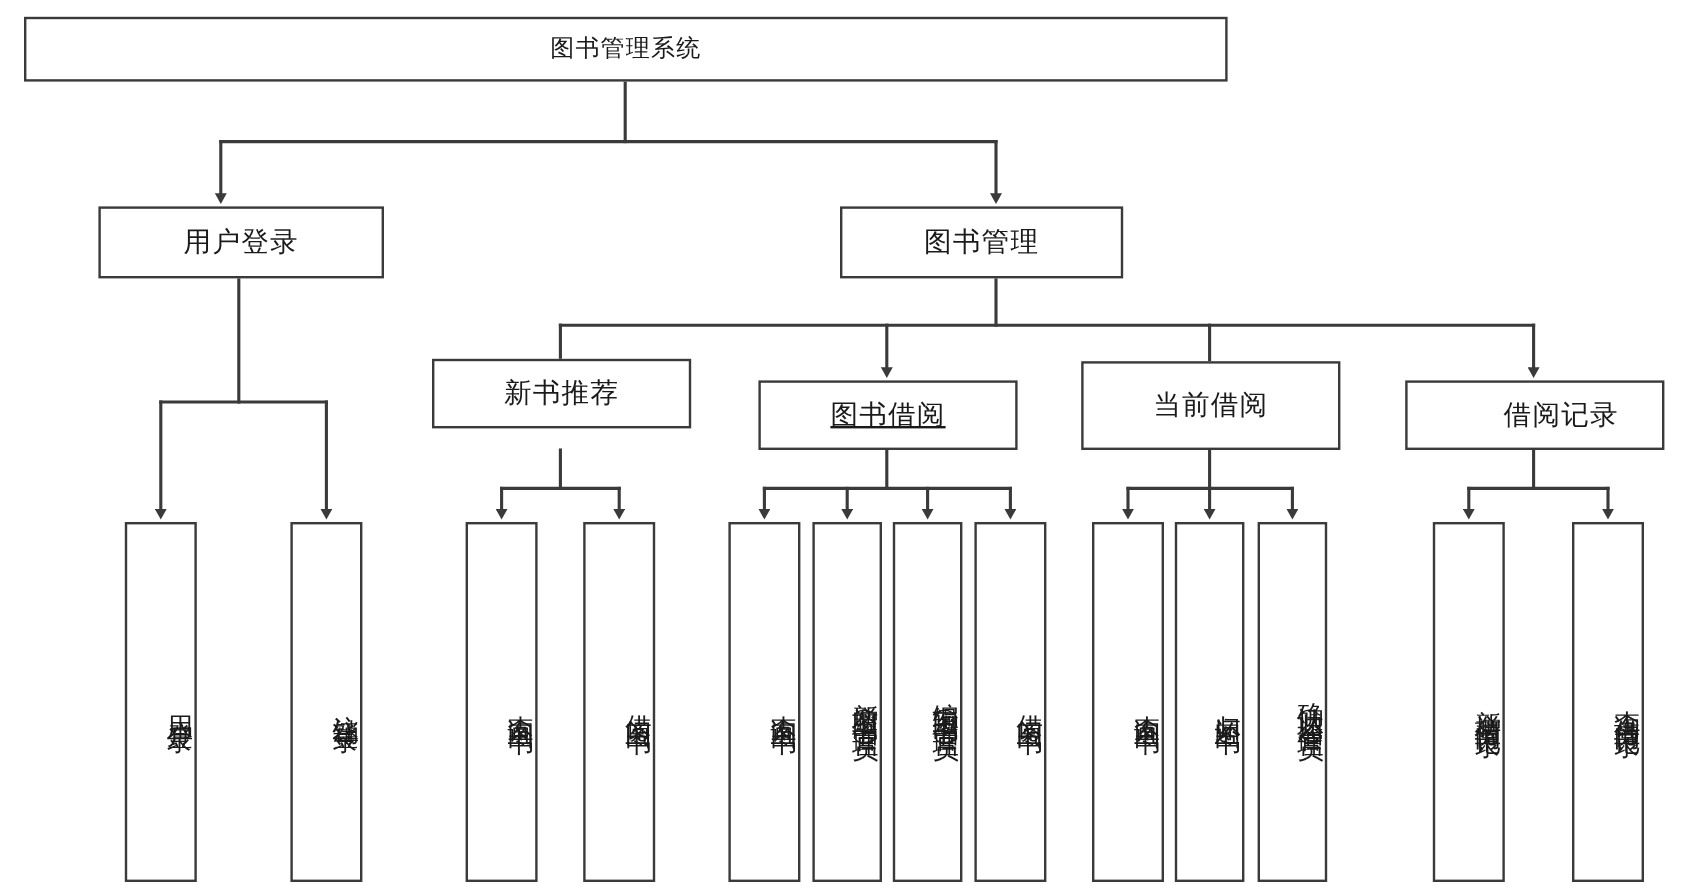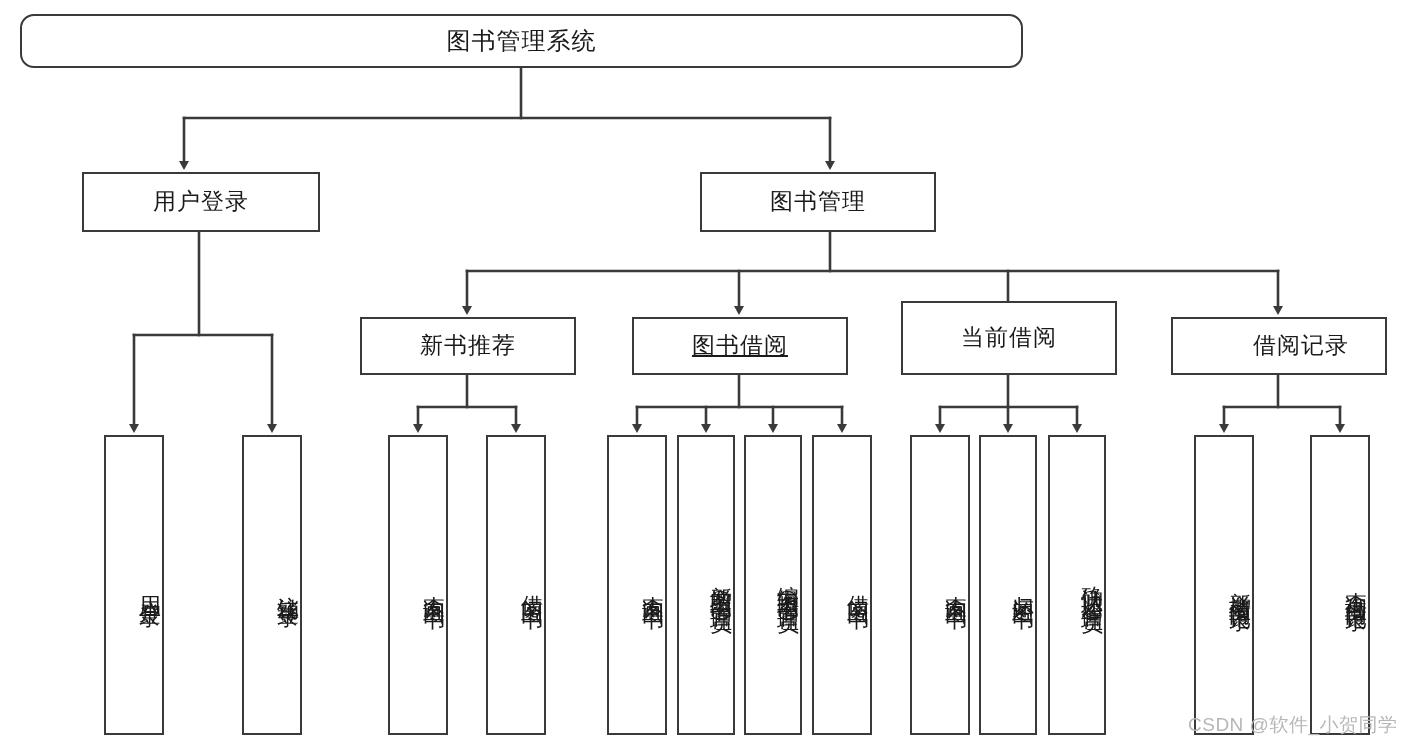--- a/index.html
+++ b/index.html
@@ -36,22 +36,21 @@
     justify-content: center;
     color: #1a1a1a;
     z-index: 2;
   }
   .node.h {
     font-size: 23px;
     letter-spacing: 1px;
     line-height: 1.1;
   }
   .node.root {
-    font-size: 24px;
-    border-radius: 14px;
+    font-size: 20px;
   }
   .node.v {
     font-size: 22px;
     writing-mode: vertical-rl;
     text-orientation: upright;
     letter-spacing: 4px;
     line-height: 1.05;
     padding: 12px 0 10px 0;
     align-items: flex-start;
     justify-content: center;
@@ -132,21 +131,21 @@
     <span>图书管理系统</span>
   </div>
 
   <div class="node h" style="left:82px; top:172px; width:238px; height:60px;">
     <span>用户登录</span>
   </div>
   <div class="node h" style="left:700px; top:172px; width:236px; height:60px;">
     <span>图书管理</span>
   </div>
 
-  <div class="node h" style="left:360px; top:317px; width:216px; height:58px;">
+  <div class="node h" style="left:360px; top:299px; width:216px; height:58px;">
     <span>新书推荐</span>
   </div>
   <div class="node h" style="left:632px; top:317px; width:216px; height:58px;text-decoration:underline;">
     <span>图书借阅</span>
   </div>
   <div class="node h" style="left:901px; top:301px; width:216px; height:74px;">
     <span>当前借阅</span>
   </div>
   <div class="node h" style="left:1171px; top:317px; width:216px; height:58px;padding-left:44px;">
     <span>借阅记录</span>
@@ -189,15 +188,14 @@
     <span class="vtext">确认归还（管理员）</span>
   </div>
 
   <div class="node v" style="left:1194px; top:435px; width:60px; height:300px;">
     <span class="vtext">新增借阅记录</span>
   </div>
   <div class="node v" style="left:1310px; top:435px; width:60px; height:300px;">
     <span class="vtext">查询借阅记录</span>
   </div>
 
-  <div class="watermark">CSDN @软件_小贺同学</div>
 
 </div>
 
 </body></html>

